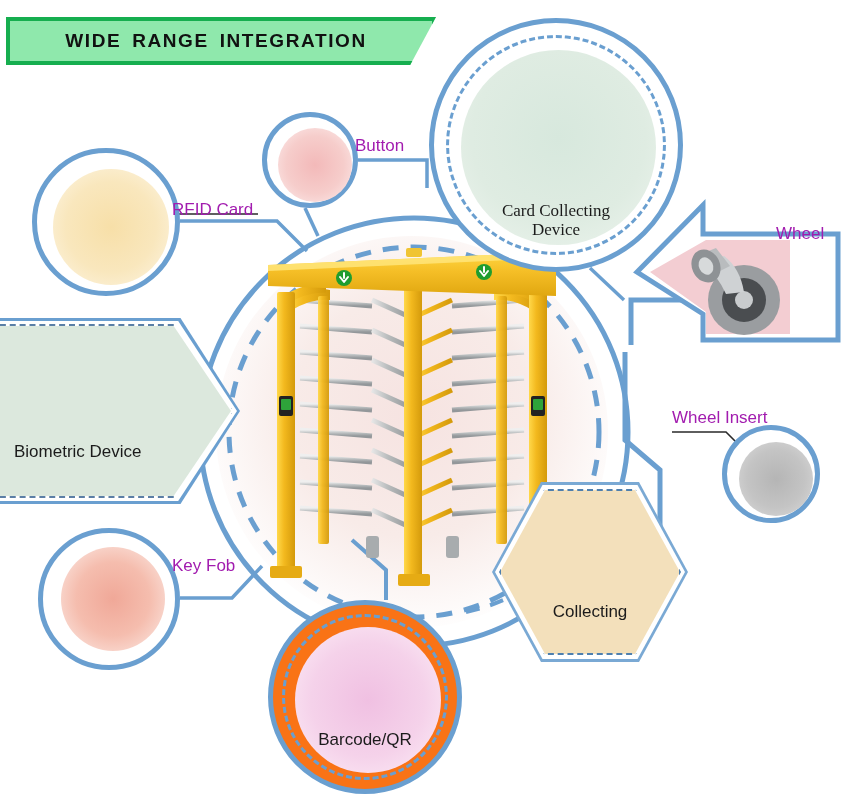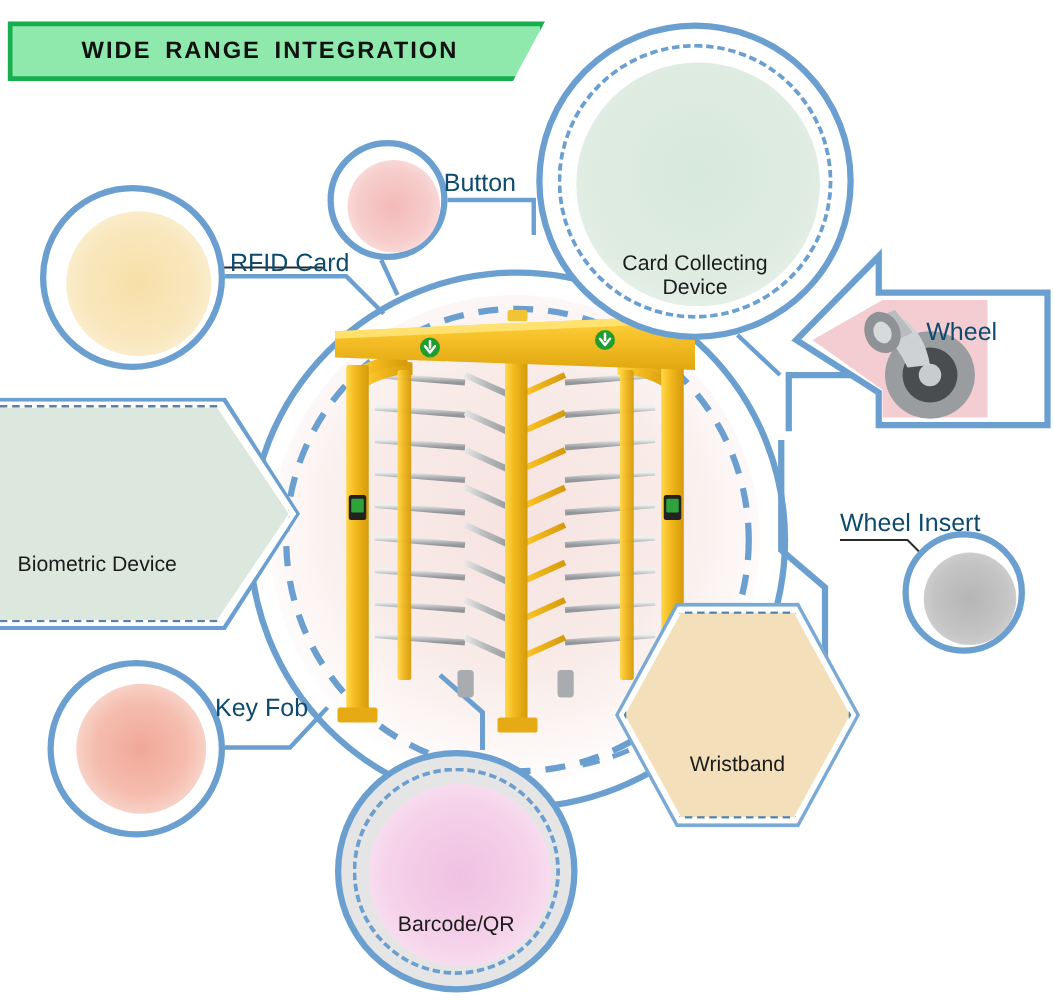--- a/index.html
+++ b/index.html
@@ -21,21 +21,21 @@
     clip-path: polygon(0 0, 100% 0, 94% 100%, 0 100%);
     display:flex; align-items:center; justify-content:center;
   }
   .banner-text {
     font-size:19px; font-weight:bold; letter-spacing:1.6px;
     color:#111; word-spacing:4px; margin-left:-10px;
     font-family:"Liberation Sans", sans-serif;
   }
 
   
-  .lbl { position:absolute; font-size:20px; color:#0c4a6e; white-space:nowrap; }
+  .lbl { position:absolute; font-size:17px; color:#a21caf; white-space:nowrap; }
   .node-cap {
     position:absolute; width:100%; text-align:center;
     font-size:17px; color:#1b1b1b; line-height:1.12;
   }
 
   
   .circ { position:absolute; border-radius:50%; }
   .circ-ring {
     border:5px solid #6a9fd0;
     background:#ffffff;
@@ -67,21 +67,21 @@
   #n-coin .inner-blob { left:12px; top:12px; width:74px; height:74px;
       background:radial-gradient(circle at 50% 50%, #b5b5b5 0%, #c4c4c4 55%, #dcdcdc 100%); }
 
   
   #n-keyfob { left:38px; top:528px; width:142px; height:142px; }
   #n-keyfob .inner-blob { left:18px; top:14px; width:104px; height:104px;
       background:radial-gradient(circle at 50% 50%, #f0a898 0%, #f5bdae 50%, #fceeea 100%); }
 
   
   #n-qr { left:268px; top:600px; width:194px; height:194px;
-          border:5px solid #6a9fd0; background:#e5e5e5; }
+          border:5px solid #6a9fd0; background:#f97316; }
   #n-qr .dashring { position:absolute; left:9px; top:9px; right:9px; bottom:9px;
           border:3px dashed #6a9fd0; border-radius:50%; }
   #n-qr .inner-blob { left:22px; top:22px; width:146px; height:146px;
       background:radial-gradient(circle at 50% 50%, #f0c0e2 0%, #f5d2ea 55%, #fdeff8 100%); }
 
   
   .hexwrap { position:absolute; }
   .hex-outer, .hex-mid, .hex-in { position:absolute; inset:0; }
 
   
@@ -447,21 +447,21 @@
     <div class="inner-blob"></div>
   </div>
 
   <div class="circ circ-ring" id="n-button">
     <div class="inner-blob"></div>
   </div>
 
   <div class="circ" id="n-ccm">
     <div class="dashring"></div>
     <div class="inner-blob"></div>
-    <div class="node-cap" style="top:178px;">
+    <div class="node-cap" style="top:178px;font-family:Liberation Serif, serif;">
       <div>Card Collecting</div>
       <div>Device</div>
     </div>
   </div>
 
   <div class="circ circ-ring" id="n-coin">
     <div class="inner-blob"></div>
   </div>
 
   <div class="circ circ-ring" id="n-keyfob">
@@ -480,26 +480,26 @@
     <div class="hex-in"></div>
     <div class="hex-dash"></div>
     <div class="node-cap" style="top:124px; text-align:left; padding-left:22px;">Biometric Device</div>
   </div>
 
   <div class="hexwrap" id="n-wrist">
     <div class="hx hx-outer"></div>
     <div class="hx hx-white"></div>
     <div class="hx hx-fill"></div>
     <div class="hx-dash"></div>
-    <div class="node-cap" style="top:120px;">Wristband</div>
-  </div>
-
-  <span class="lbl" id="lb-rfid" style="left:184px; top:200px;">RFID Card</span>
+    <div class="node-cap" style="top:120px;">Collecting</div>
+  </div>
+
+  <span class="lbl" id="lb-rfid" style="left:172px; top:200px;">RFID Card</span>
 
   <span class="lbl" id="lb-button" style="left:355px; top:136px;">Button</span>
 
-  <span class="lbl" id="lb-wheel" style="left:741px; top:224px;margin-top:31px;">Wheel</span>
+  <span class="lbl" id="lb-wheel" style="left:776px; top:224px;">Wheel</span>
 
   <span class="lbl" id="lb-coin" style="left:672px; top:408px;">Wheel Insert</span>
 
   <span class="lbl" id="lb-keyfob" style="left:172px; top:556px;">Key Fob</span>
 
 </div>
 
 </body></html>

